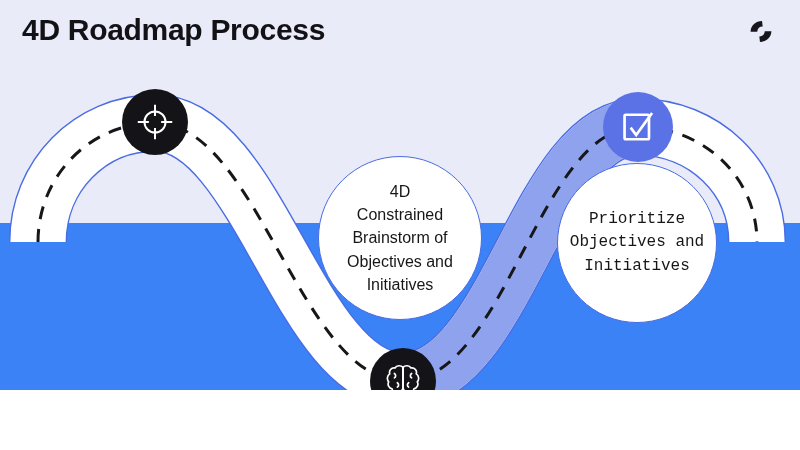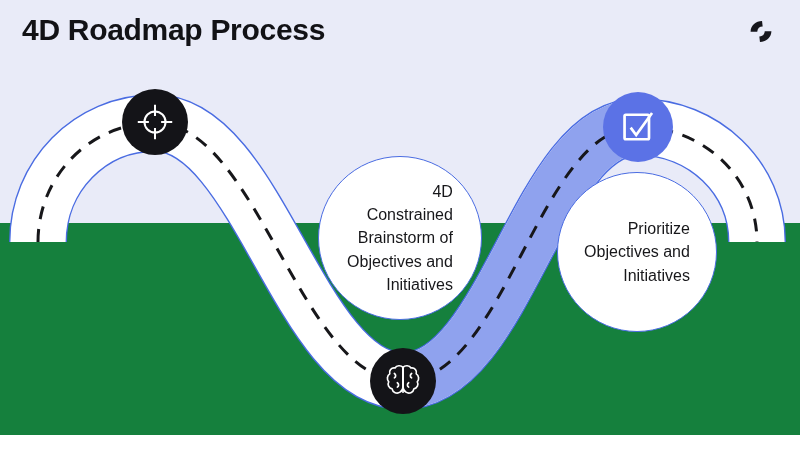--- a/index.html
+++ b/index.html
@@ -1,43 +1,43 @@
 <!DOCTYPE html>
 <html><head>
 <meta charset="utf-8">
 <style>
   html,body{margin:0;padding:0;background:#ffffff;}
   .canvas{
-    position:relative;width:800px;height:435px;overflow:hidden;
-    background:#15803d;
+    position:relative;width:800px;height:390px;overflow:hidden;
+    background:#3b82f6;
     font-family:"Liberation Sans","DejaVu Sans",sans-serif;
     color:#17171a;
   }
   .bg-top{
     position:absolute;left:0;top:0;width:800px;height:223px;
     background:#e9ebf8;
   }
   .road-svg{position:absolute;left:0;top:0;}
   .page-title{
     position:absolute;left:22px;top:13px;margin:0;
     font-size:30px;font-weight:600;letter-spacing:-0.3px;color:#121216;
   }
   .logo{position:absolute;left:747px;top:19px;width:28px;height:25px;}
   .step-circle{
     position:absolute;border-radius:50%;
     background:#ffffff;border:1.5px solid #4a6ce2;
     display:flex;align-items:center;justify-content:center;
-    box-sizing:border-box;text-align:right;
+    box-sizing:border-box;text-align:center;
   }
   .step-circle .label{
     font-size:16px;line-height:1.45;white-space:pre-line;color:#17171a;
   }
   .c1{left:78px;top:158px;width:156px;height:156px;}
   .c2{left:318px;top:156px;width:164px;height:164px;}
-  .c3{left:557px;top:172px;width:160px;height:160px;}
+  .c3{left:557px;top:163px;width:160px;height:160px;font-family:Liberation Mono, monospace;}
   .badge{
     position:absolute;border-radius:50%;
     display:flex;align-items:center;justify-content:center;
   }
   .badge-dark{background:#141418;}
   .badge-blue{background:#5b72e6;}
   .b-target{left:122px;top:89px;width:66px;height:66px;}
   .b-brain{left:370px;top:348px;width:66px;height:66px;}
   .b-check{left:603px;top:92px;width:70px;height:70px;}
 </style>

